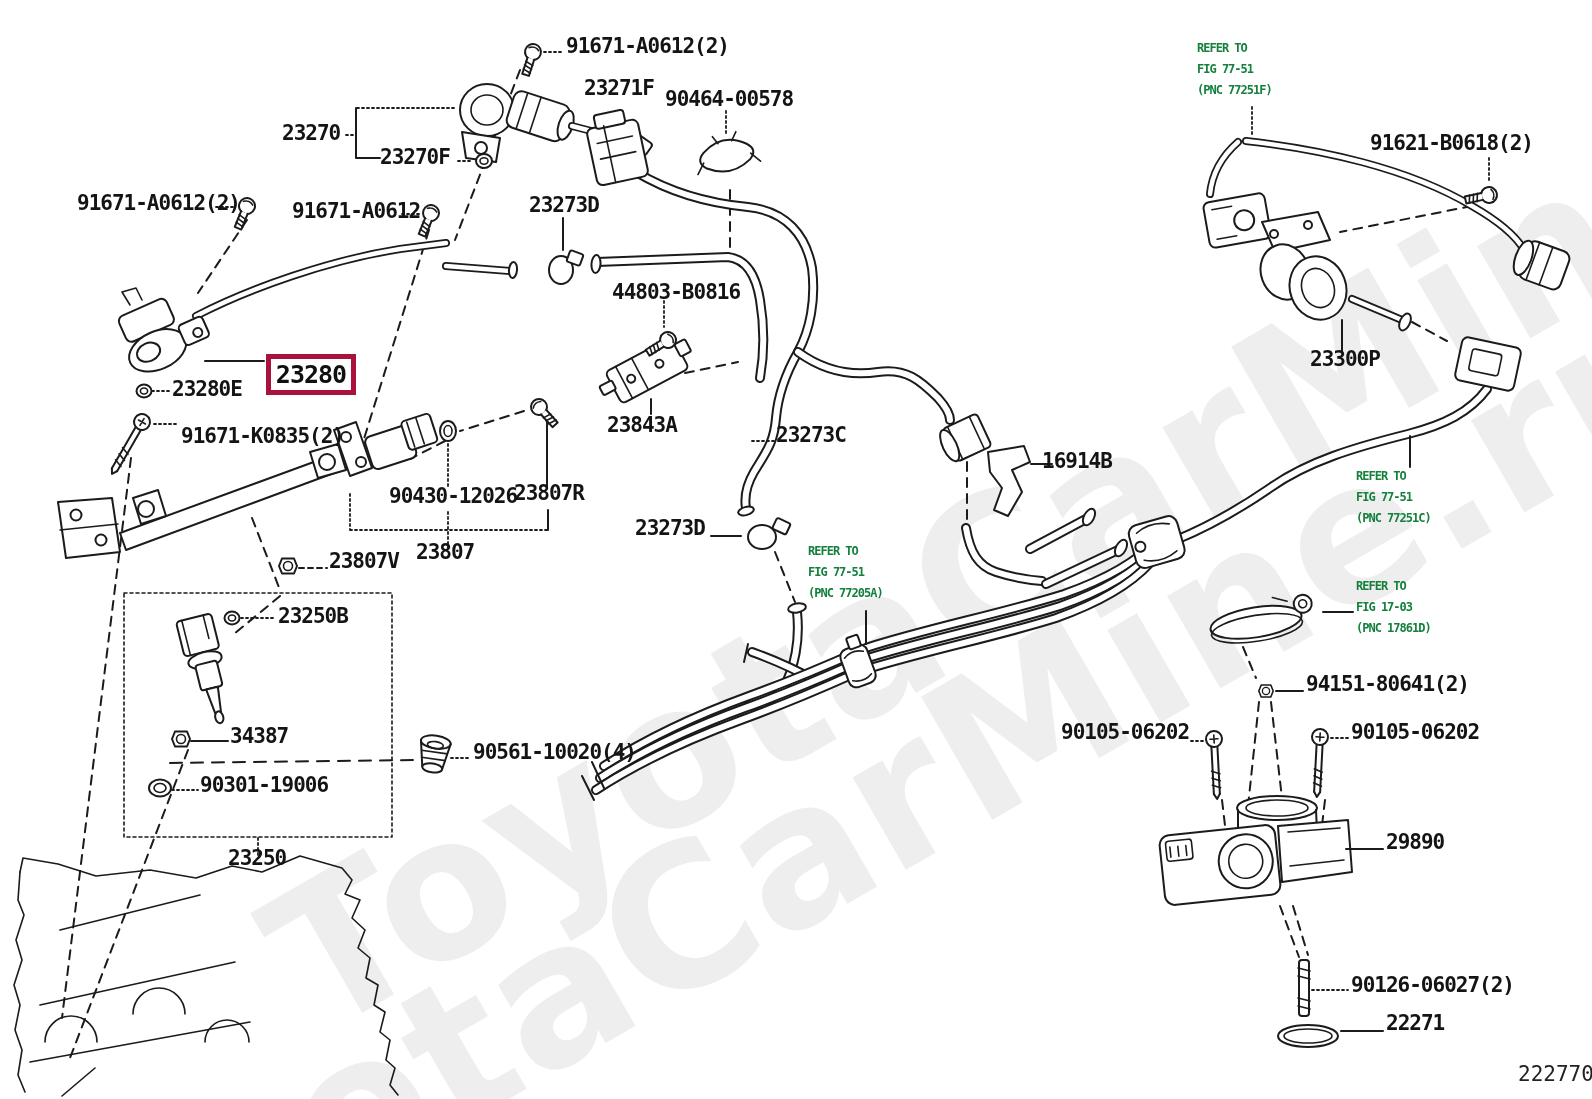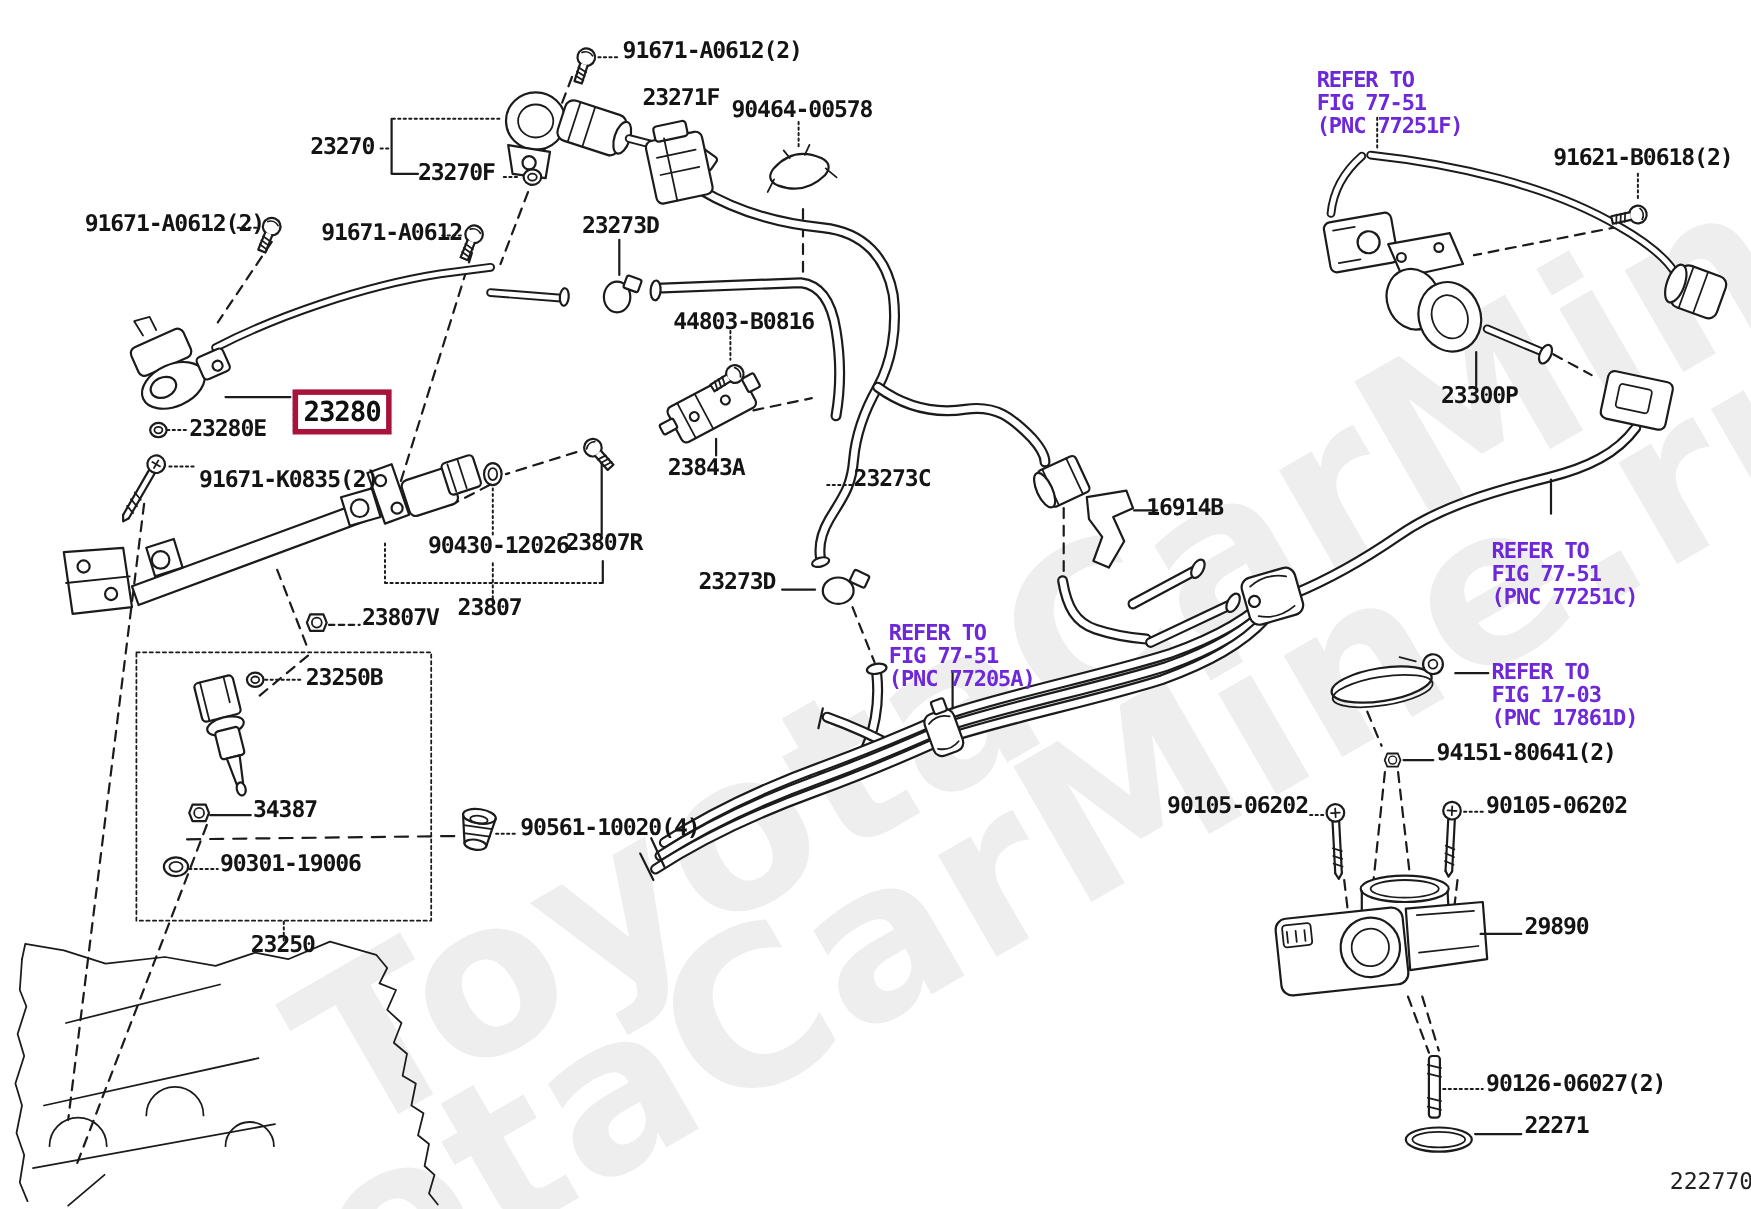--- a/index.html
+++ b/index.html
@@ -22,22 +22,22 @@
   .wht{fill:#ffffff;}
   .po{stroke:#1b1b1b;stroke-width:10;fill:none;stroke-linecap:round;}
   .pi{stroke:#ffffff;stroke-width:6;fill:none;stroke-linecap:round;}
   .po2{stroke:#1b1b1b;stroke-width:8;fill:none;stroke-linecap:round;}
   .pi2{stroke:#ffffff;stroke-width:4.5;fill:none;stroke-linecap:round;}
   .lbl{
     position:absolute;white-space:nowrap;color:#141414;font-weight:bold;
     font-size:21px;letter-spacing:-1px;z-index:3;line-height:1;
   }
   .refer{
-    position:absolute;white-space:nowrap;color:#6d28d9;font-weight:bold;
-    font-size:20px;letter-spacing:-1px;z-index:3;line-height:21px;margin-top:24px;
+    position:absolute;white-space:nowrap;color:#15803d;font-weight:bold;
+    font-size:12px;letter-spacing:-1px;z-index:3;line-height:21px;
   }
   .refer span{display:block;}
   #hl-box{
     position:absolute;left:266px;top:354px;width:90px;height:41px;
     box-sizing:border-box;border:5px solid #a8123b;background:#fff;
     display:flex;align-items:center;justify-content:center;z-index:3;
   }
   #hl-box span{font-size:25px;font-weight:bold;color:#101010;letter-spacing:-1px;}
   #fig-num{
     position:absolute;left:1518px;top:1062px;font-size:21px;font-weight:500;
@@ -428,21 +428,21 @@
   <div class="lbl" style="left:607px;top:415px">23843A</div>
   <div class="lbl" style="left:776px;top:425px">23273C</div>
   <div class="lbl" style="left:1042px;top:451px">16914B</div>
   <div class="lbl" style="left:635px;top:518px">23273D</div>
   <div class="lbl" style="left:278px;top:606px">23250B</div>
   <div class="lbl" style="left:230px;top:726px">34387</div>
   <div class="lbl" style="left:473px;top:742px">90561-10020(4)</div>
   <div class="lbl" style="left:200px;top:775px">90301-19006</div>
   <div class="lbl" style="left:228px;top:848px">23250</div>
   <div class="lbl" style="left:1310px;top:349px">23300P</div>
-  <div class="lbl" style="left:1412px;top:133px">91621-B0618(2)</div>
+  <div class="lbl" style="left:1370px;top:133px">91621-B0618(2)</div>
   <div class="lbl" style="left:1306px;top:674px">94151-80641(2)</div>
   <div class="lbl" style="left:1061px;top:722px">90105-06202</div>
   <div class="lbl" style="left:1351px;top:722px">90105-06202</div>
   <div class="lbl" style="left:1386px;top:832px">29890</div>
   <div class="lbl" style="left:1351px;top:975px">90126-06027(2)</div>
   <div class="lbl" style="left:1386px;top:1013px">22271</div>
 
   <div class="refer" style="left:1197px;top:38px">
     <span>REFER TO</span>
     <span>FIG 77-51</span>

